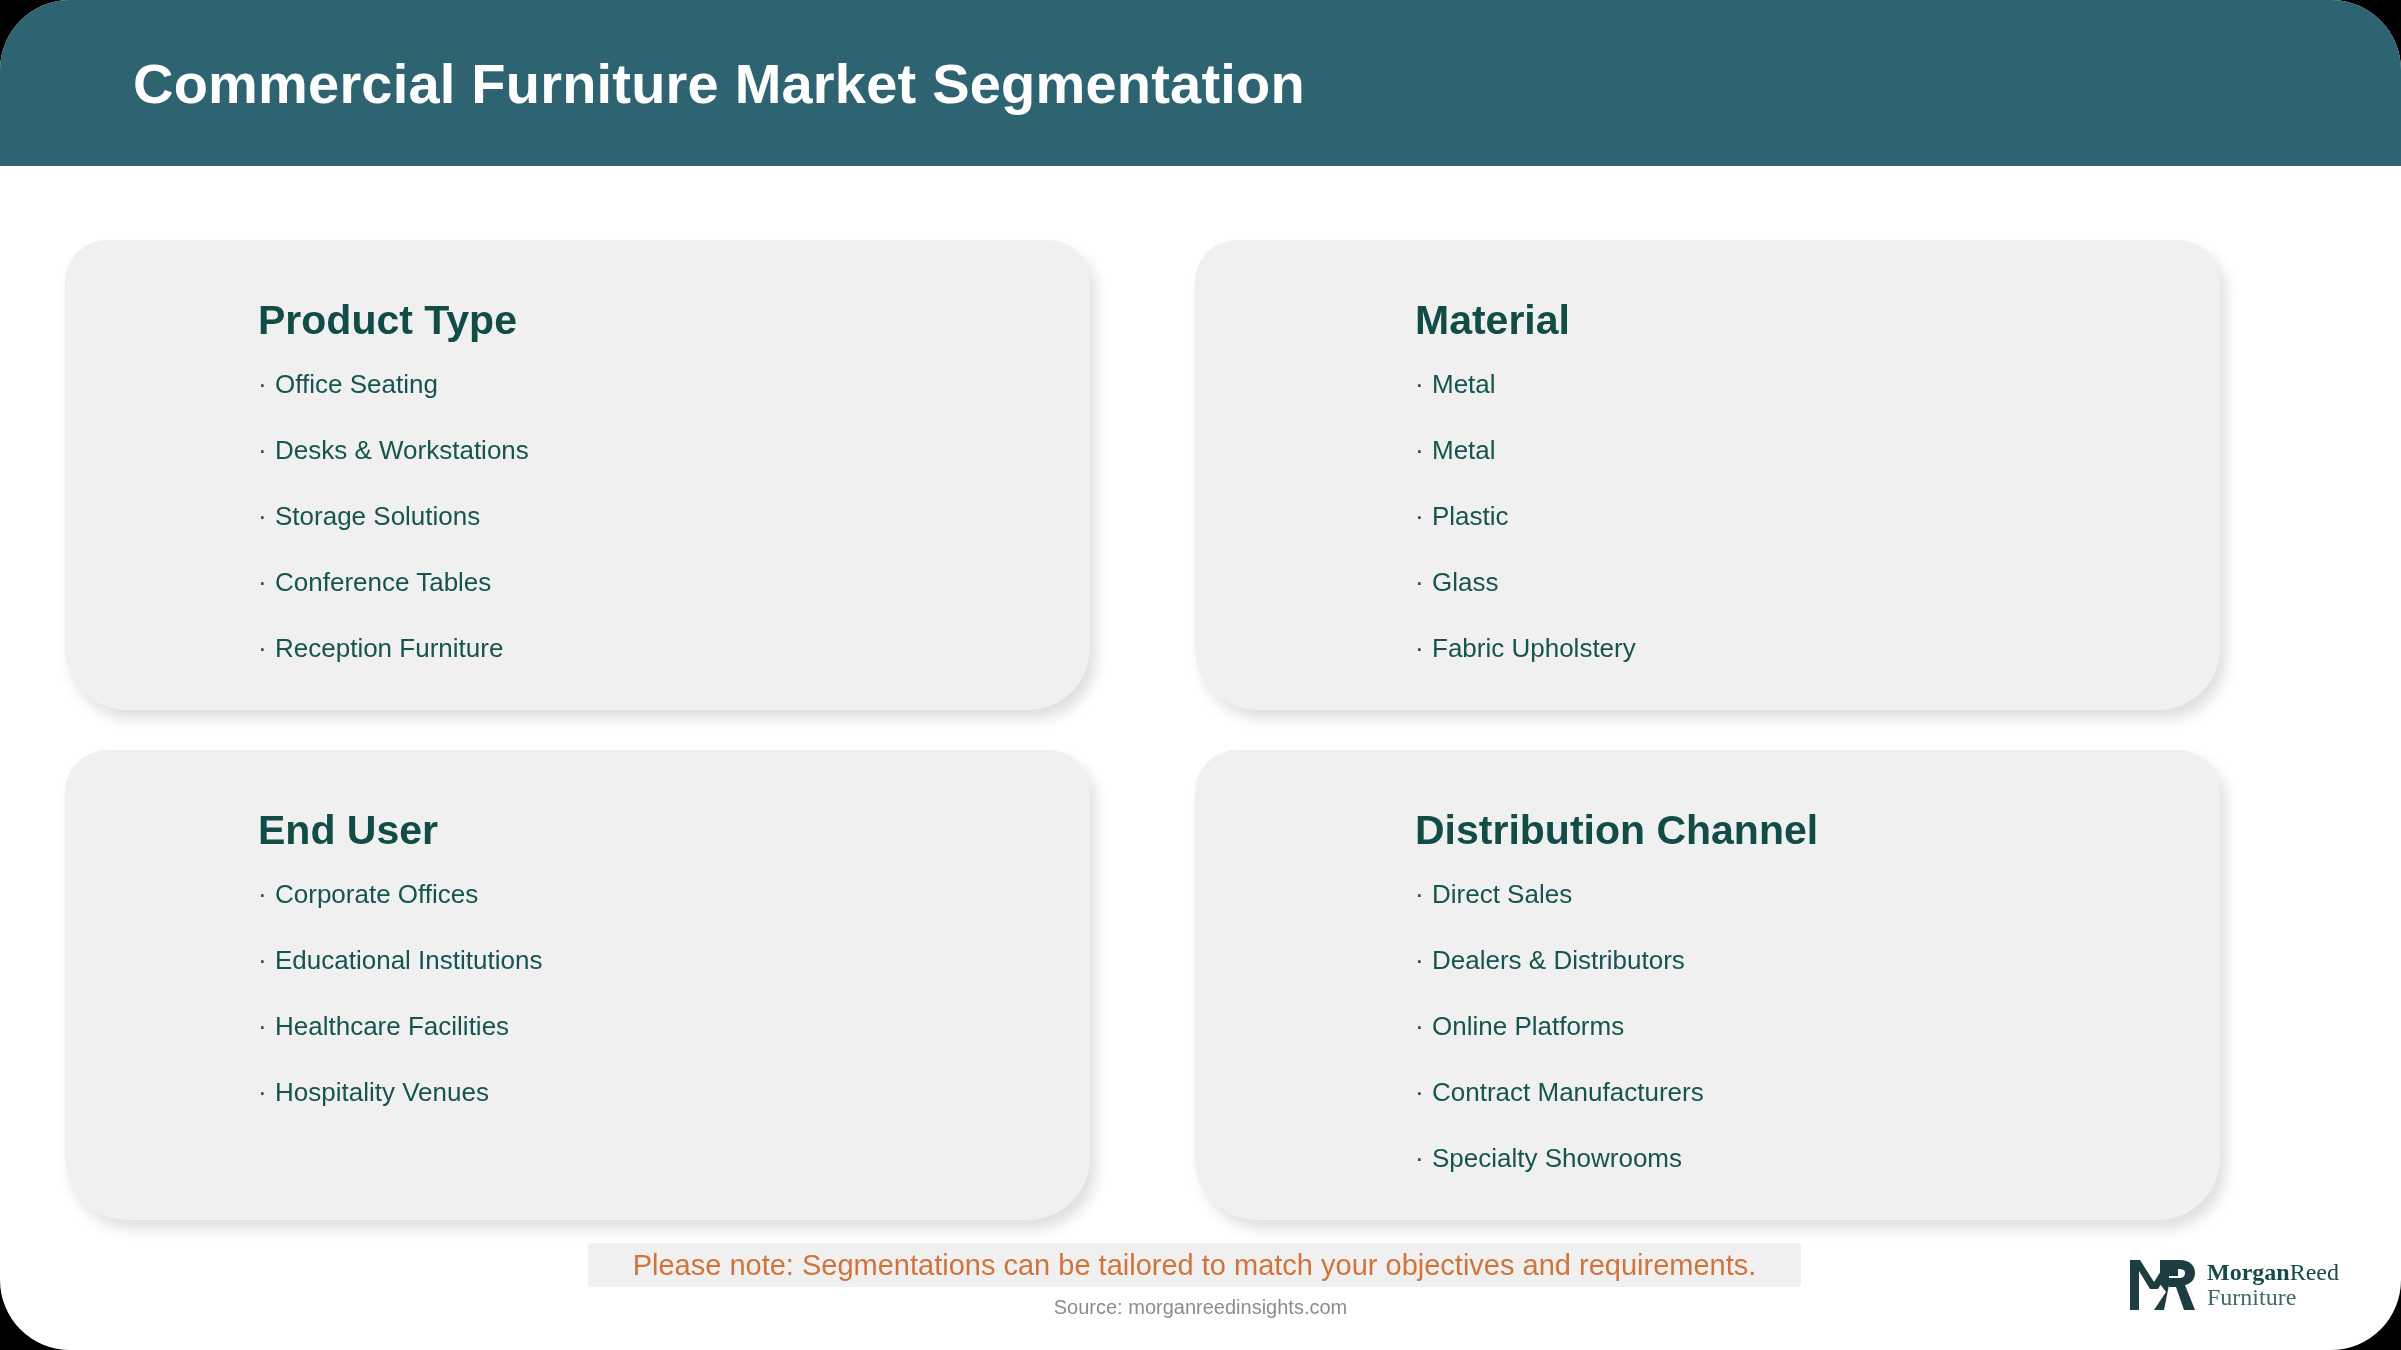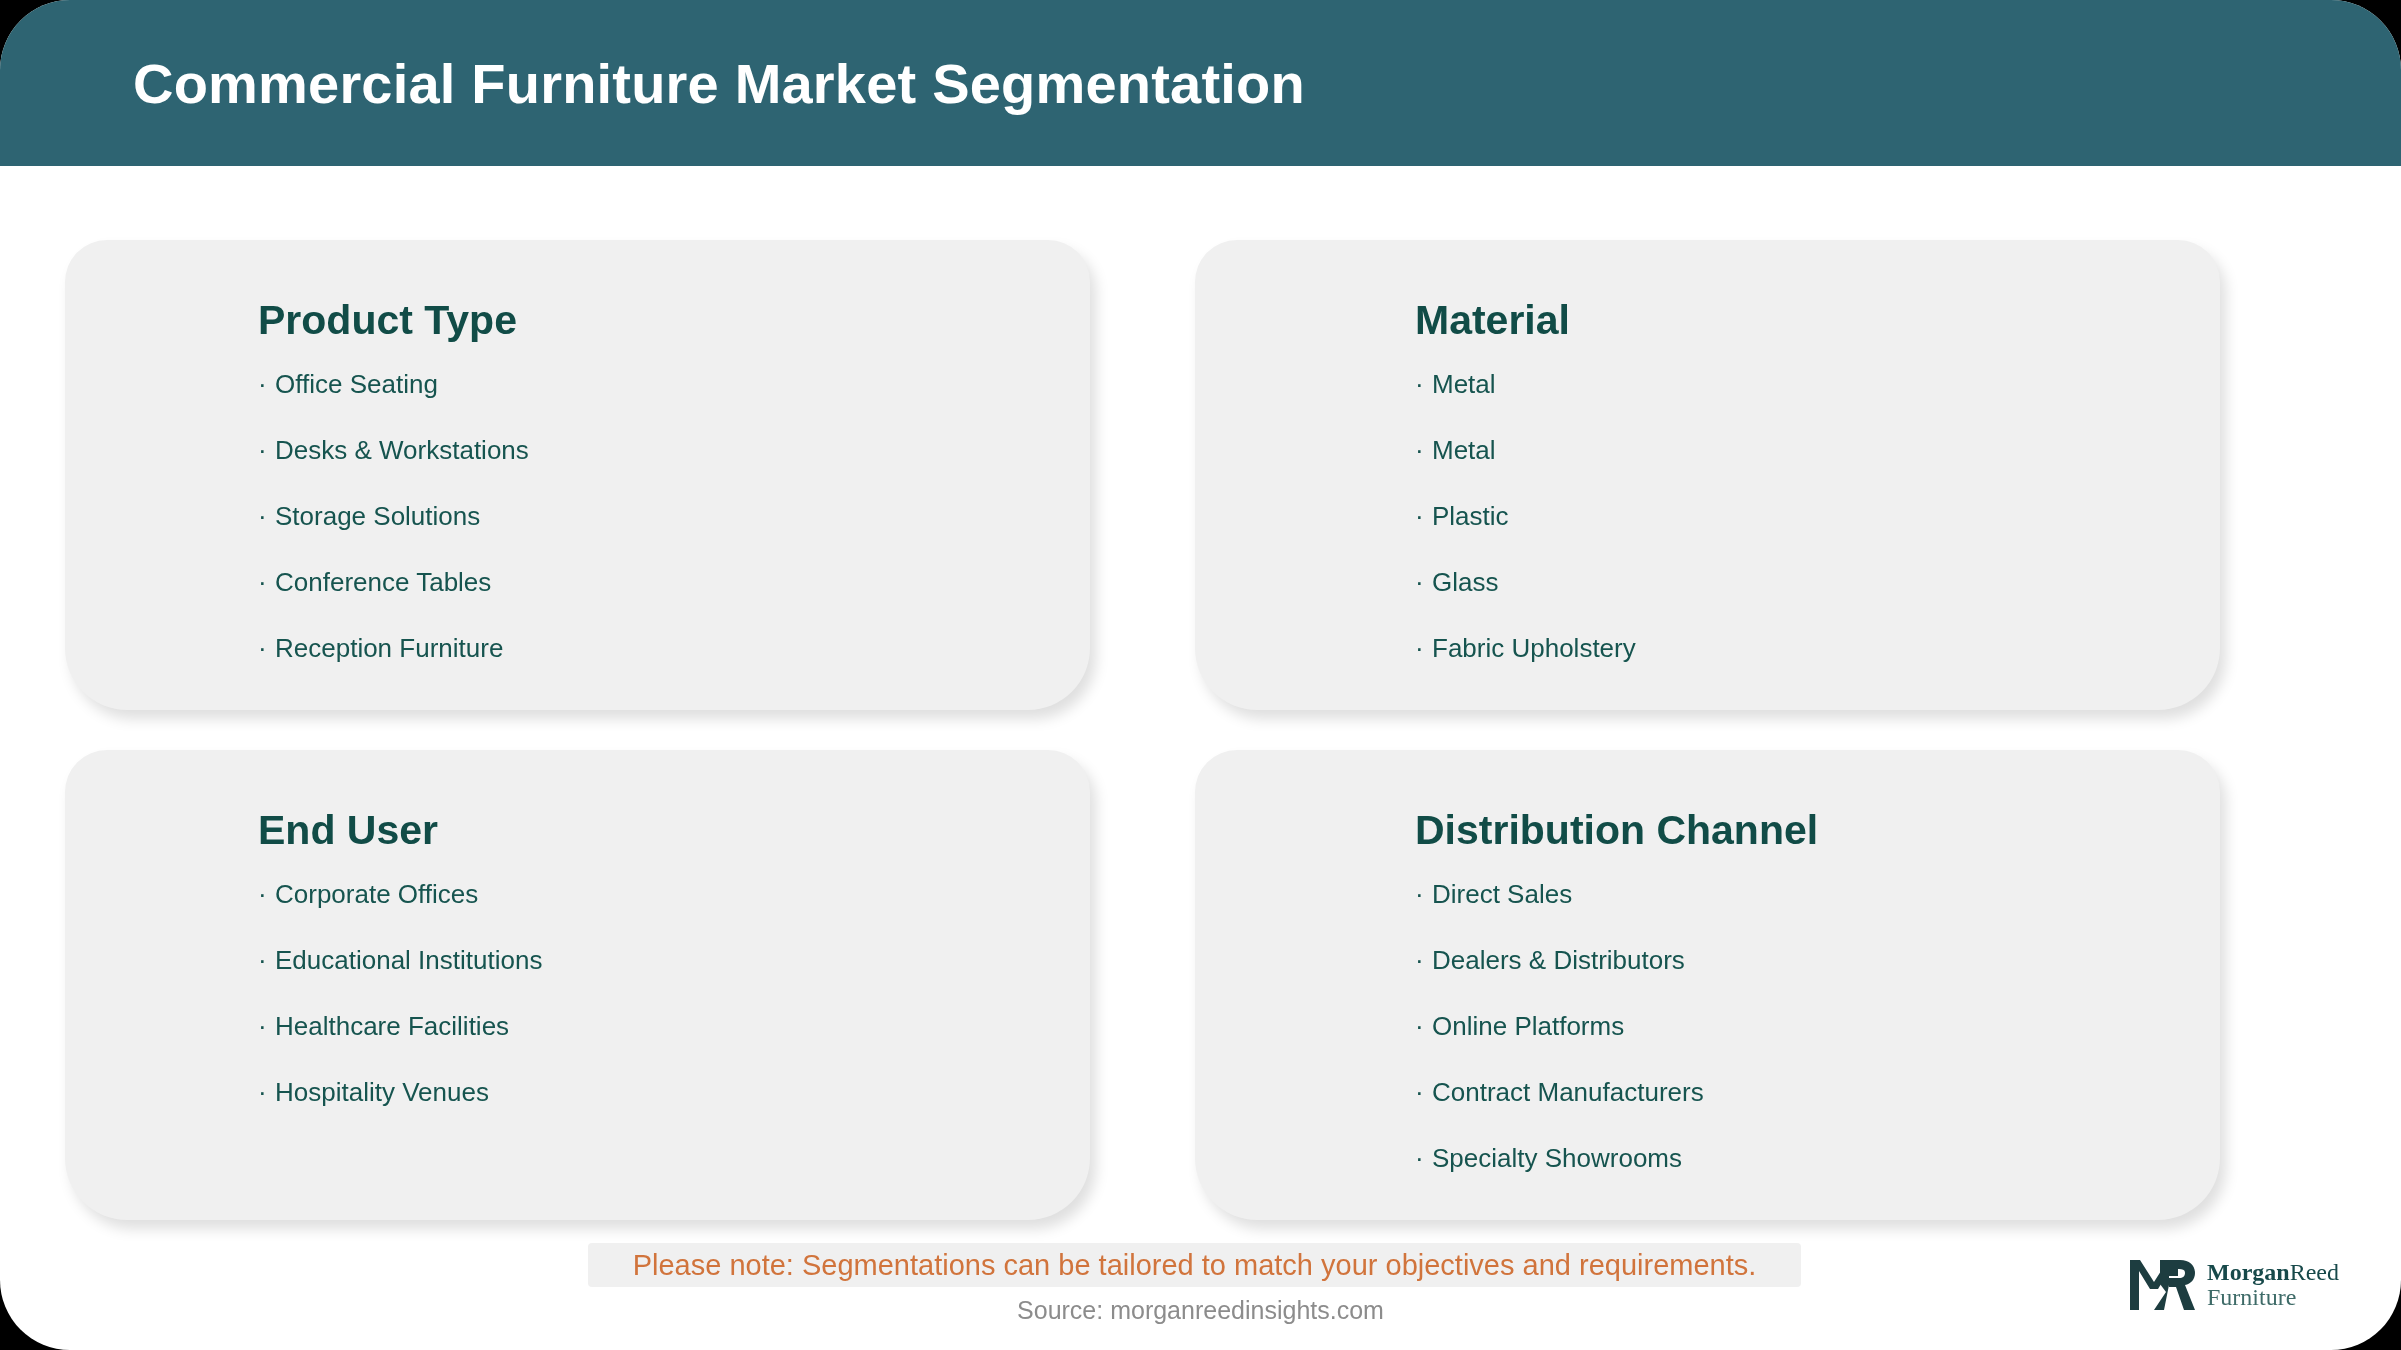--- a/index.html
+++ b/index.html
@@ -121,21 +121,21 @@
     white-space: nowrap;
   }
 
   .source {
     position: absolute;
     left: 0;
     top: 1296px;
     width: 2401px;
     text-align: center;
     color: #8c8c8c;
-    font-size: 25px;
+    font-size: 20px;
   }
 
   
   .logo {
     position: absolute;
     left: 2128px;
     top: 1258px;
     display: flex;
     align-items: center;
     gap: 11px;

